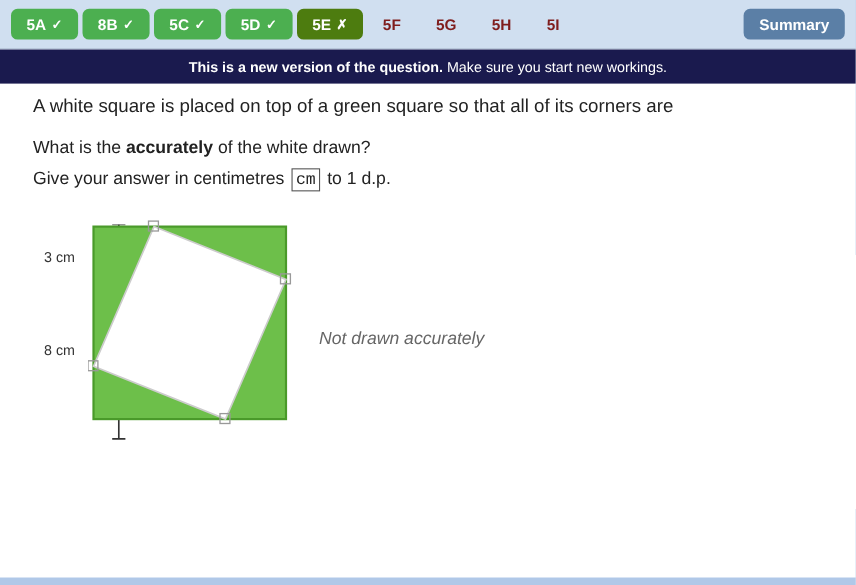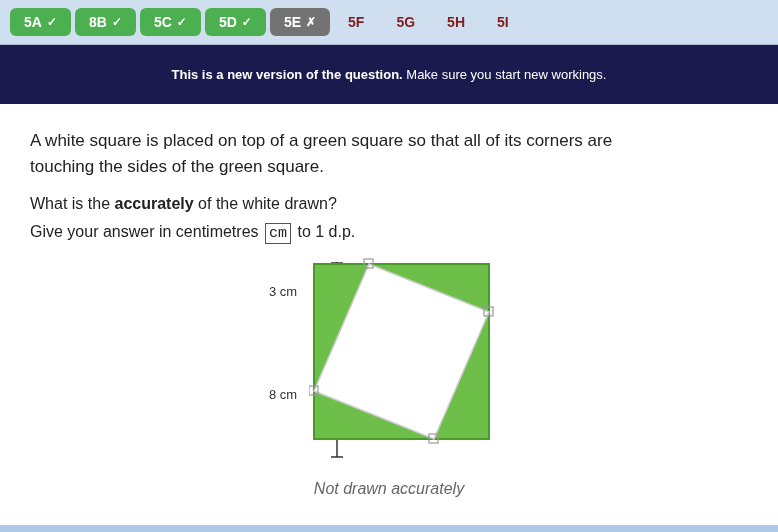--- a/index.html
+++ b/index.html
@@ -32,21 +32,21 @@
       align-items: center;
       gap: 5px;
     }
 
     .nav-item.completed {
       background: #4caf50;
       color: white;
     }
 
     .nav-item.current-wrong {
-      background: #737373;
+      background: #4d7c0f;
       color: white;
     }
 
     .nav-item.inactive {
       background: transparent;
       color: #7f1d1d;
     }
 
     .nav-item.summary {
       background: #5b7fa6;
@@ -64,64 +64,64 @@
       padding: 0;
       min-height: calc(532px - 52px);
       position: relative;
     }
 
     
     .notice-bar {
       background: #1a1a4e;
       color: white;
       text-align: center;
-      padding: 22px 20px;
+      padding: 8px 20px;
       font-size: 13px;
     }
 
     .notice-bar strong {
       font-weight: bold;
     }
 
     
     .question-content {
-      padding: 24px 30px;
+      padding: 8px 30px;
     }
 
     .question-text {
       font-size: 17px;
       color: #222;
       line-height: 1.5;
       margin-bottom: 16px;
     }
 
     .question-sub {
       font-size: 16px;
       color: #222;
       margin-bottom: 10px;
     }
 
     .question-sub2 {
       font-size: 16px;
       color: #222;
-      margin-bottom: 12px;
+      margin-bottom: 24px;
     }
 
     .cm-notation {
       font-family: "Courier New", monospace;
       font-size: 15px;
       border: 1px solid #555;
       padding: 1px 3px;
       margin: 0 2px;
     }
 
     
     .diagram-container {
       display: flex;
-      flex-direction: column;
+      flex-direction: row;
       align-items: center;
       margin-top: 10px;
     }
 
     .diagram-wrapper {
       position: relative;
       width: 260px;
       height: 220px;
     }
 
@@ -129,21 +129,21 @@
       position: absolute;
       left: 10px;
       top: 30px;
       font-size: 13px;
       color: #333;
     }
 
     .diagram-label-8cm {
       position: absolute;
       left: 10px;
-      top: 133px;
+      top: 115px;
       font-size: 13px;
       color: #333;
     }
 
     .not-drawn {
       font-size: 16px;
       color: #666;
       margin-top: 6px;
       font-style: italic;
     }
@@ -191,33 +191,35 @@
   </div>
   <div class="nav-item inactive">
     <span>5G</span>
   </div>
   <div class="nav-item inactive">
     <span>5H</span>
   </div>
   <div class="nav-item inactive">
     <span>5I</span>
   </div>
+  <div class="nav-item summary">
+    <span>Summary</span>
+  </div>
 </div>
 
 <div class="content-area">
 
   <div class="notice-bar">
     <strong>This is a new version of the question.</strong>
     <span> Make sure you start new workings.</span>
   </div>
 
   <div class="question-content">
     <div class="question-text">
       <span>A white square is placed on top of a green square so that all of its corners are</span><br>
-      <span>touching the sides of the green square.</span>
     </div>
 
     <div class="question-sub">
       <span>What is the </span><strong>accurately</strong><span> of the white drawn?</span>
     </div>
 
     <div class="question-sub2">
       <span>Give your answer in centimetres </span><span class="cm-notation">cm</span><span> to 1 d.p.</span>
     </div>
 

